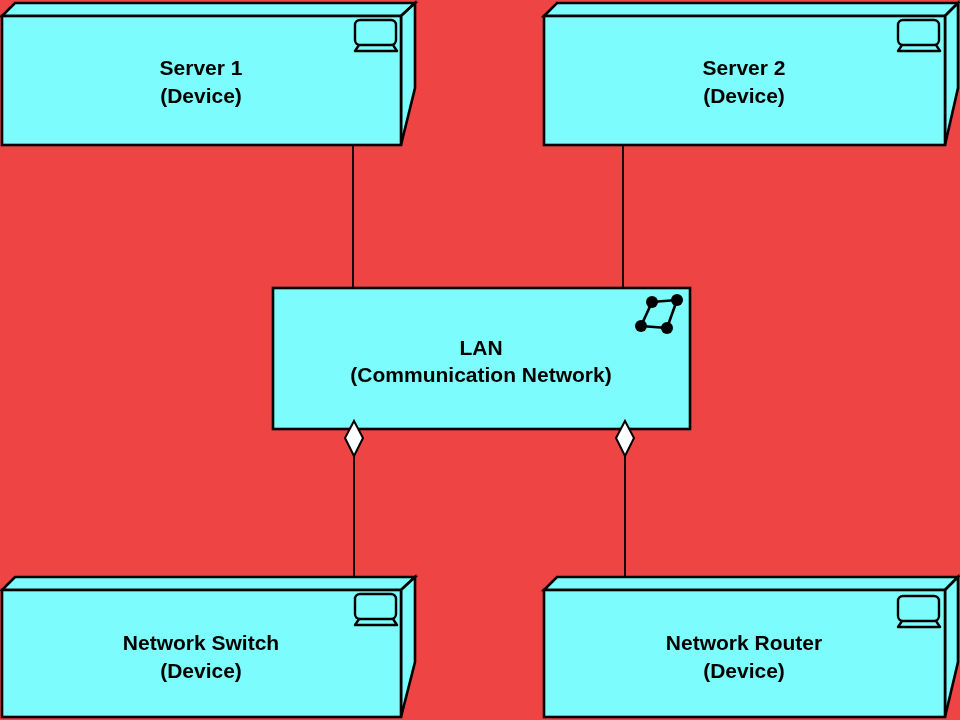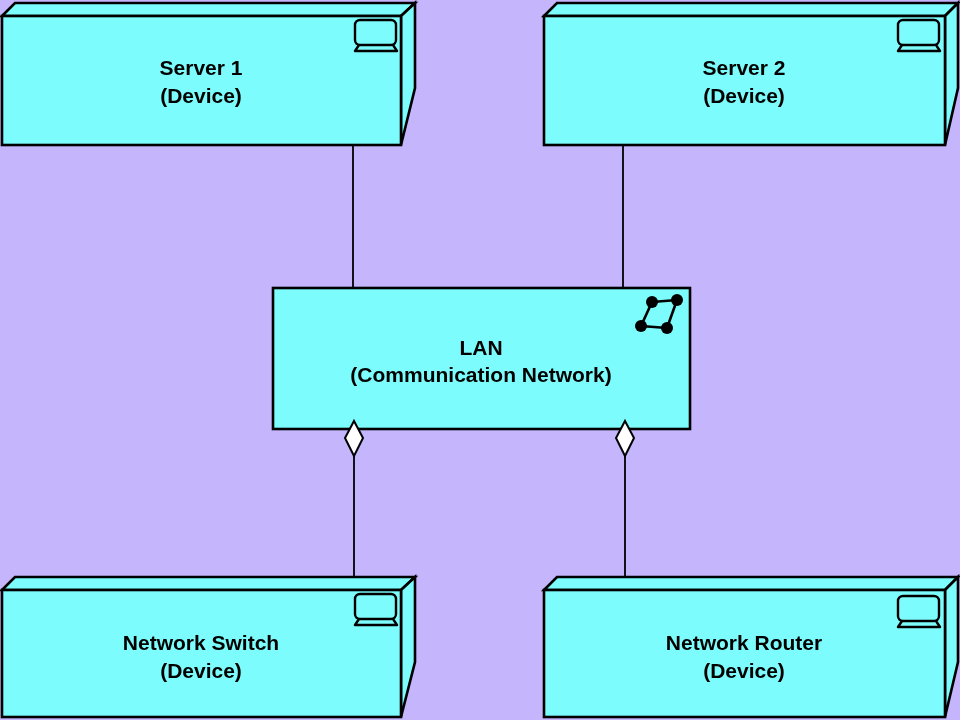--- a/index.html
+++ b/index.html
@@ -1,20 +1,20 @@
 <!DOCTYPE html>
 <html><head>
 <meta charset="utf-8">
 <style>
   html, body { margin: 0; padding: 0; background: #ffffff; }
   .stage {
     position: relative;
     width: 960px;
     height: 720px;
-    background: #c4b5fd;
+    background: #ef4444;
     overflow: hidden;
     font-family: "Liberation Sans", sans-serif;
   }
   svg { display: block; }
   .face {
     stroke: #000000;
     stroke-width: 2.6;
     stroke-linejoin: miter;
   }
   .lan-box {

